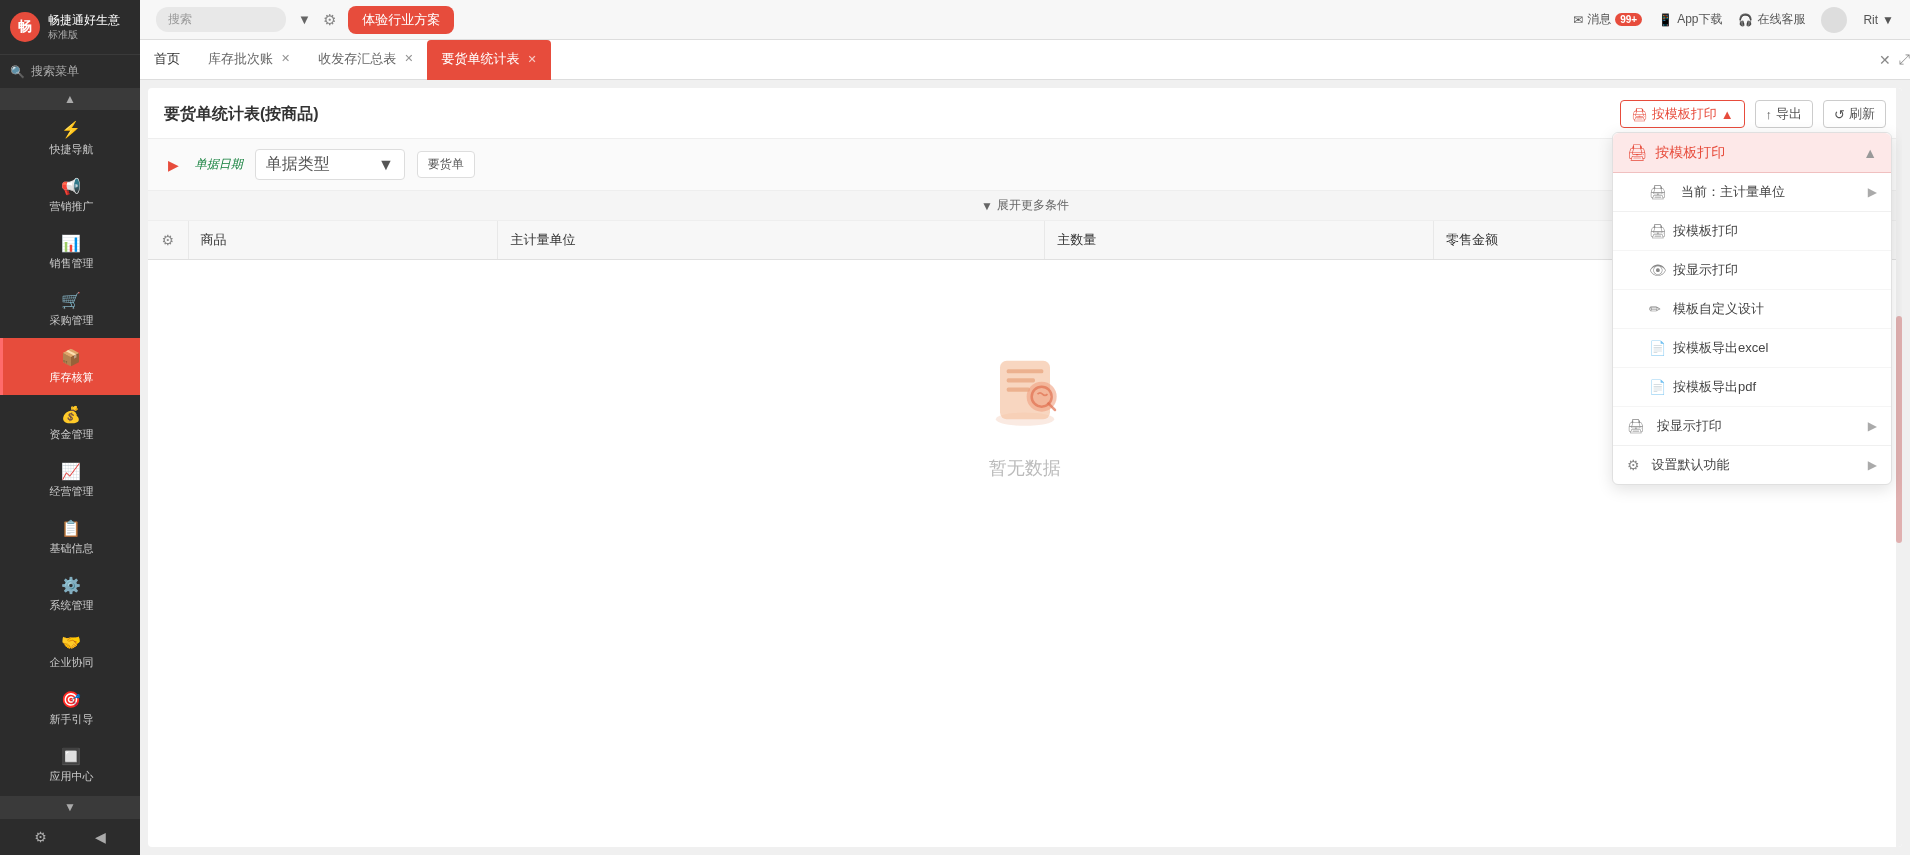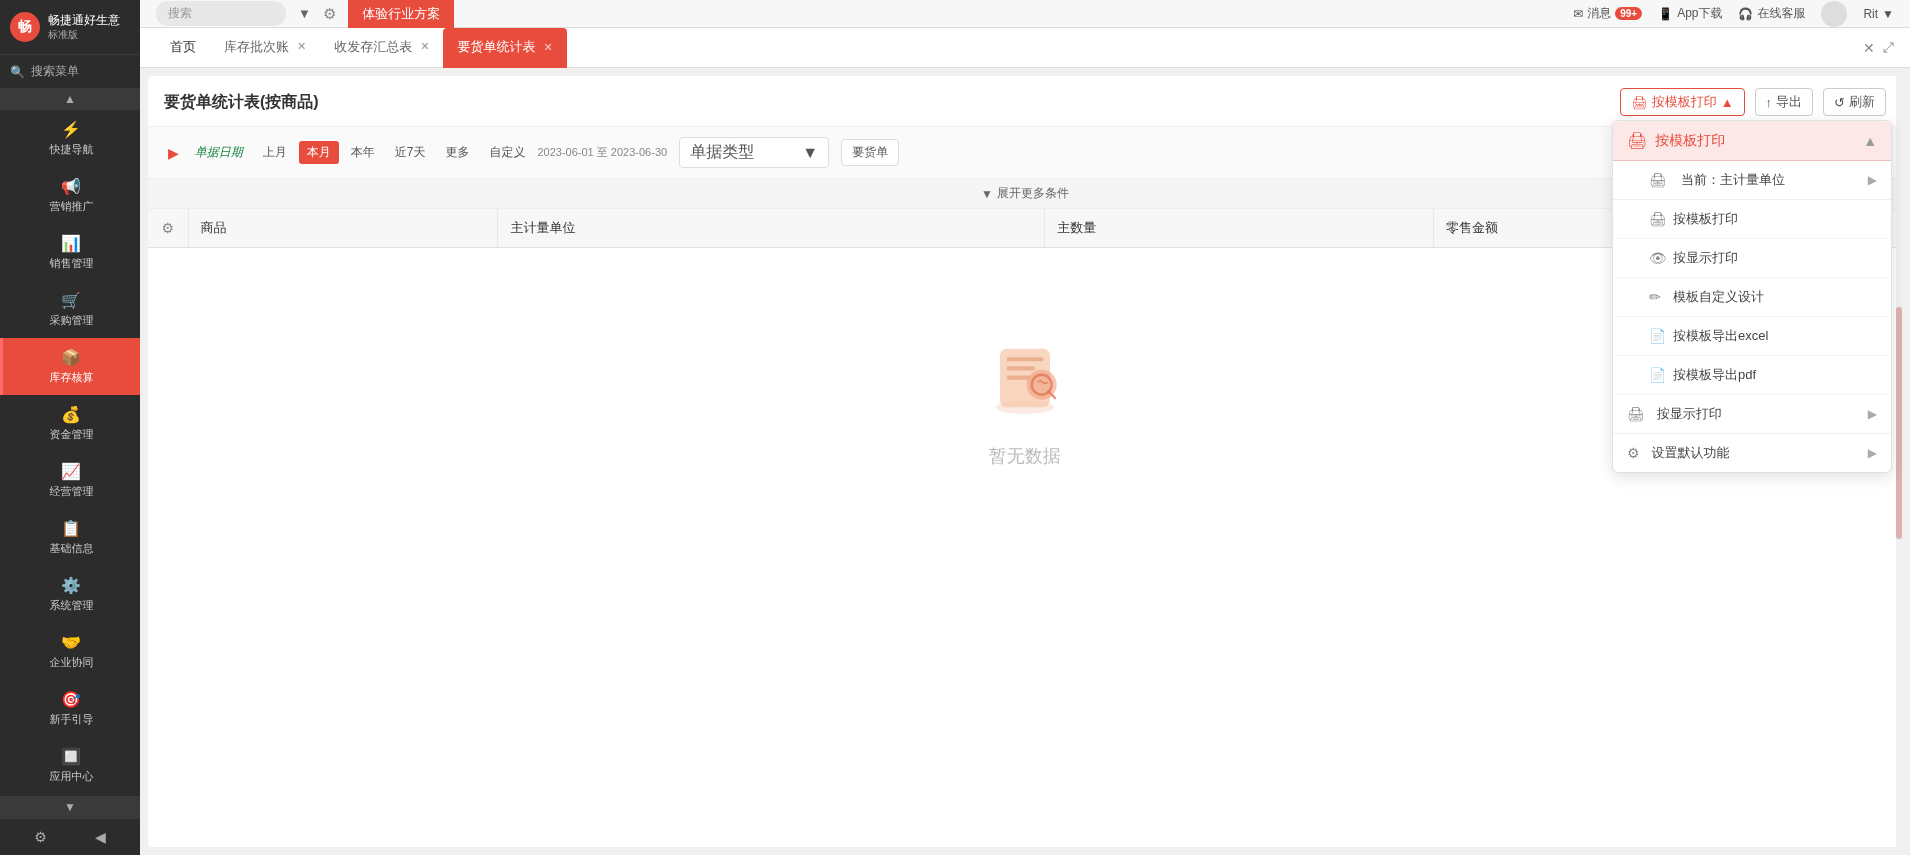--- a/index.html
+++ b/index.html
@@ -66,42 +66,42 @@
       flex-direction: column;
       background: #f0f0f0;
       overflow: hidden;
     }
 
     
     .topbar {
       background: #f7f7f7;
       border-bottom: 1px solid #ddd;
       padding: 0 16px;
-      height: 28px;
+      height: 40px;
       display: flex;
       align-items: center;
       gap: 12px;
       flex-shrink: 0;
     }
     .topbar-search {
       background: #e8e8e8;
       border-radius: 12px;
       padding: 4px 12px;
       font-size: 12px;
       color: #999;
       width: 130px;
     }
     .topbar-dropdown {
       display: flex; align-items: center; gap: 4px;
       color: #666; cursor: pointer; font-size: 13px;
     }
     .topbar-gear { color: #888; cursor: pointer; font-size: 15px; }
     .topbar-trial {
       background: #e74c3c; color: white;
-      padding: 5px 14px; border-radius: 0;
+      padding: 5px 14px; border-radius: 8px;
       font-size: 13px; cursor: pointer; border: none;
     }
     .topbar-right {
       margin-left: auto;
       display: flex; align-items: center; gap: 16px;
     }
     .topbar-right-item {
       display: flex; align-items: center; gap: 4px;
       color: #555; font-size: 12px; cursor: pointer;
     }
@@ -114,21 +114,21 @@
       width: 26px; height: 26px;
       background: #ddd; border-radius: 50%;
     }
 
     
     .tabs {
       background: white;
       border-bottom: 1px solid #ddd;
       display: flex;
       align-items: center;
-      padding: 0 16px;
+      padding: 0 0;
       height: 40px;
       flex-shrink: 0;
       gap: 0;
     }
     .tab {
       padding: 0 14px;
       height: 40px;
       display: flex; align-items: center; gap: 6px;
       color: #666; font-size: 13px; cursor: pointer;
       border-bottom: 2px solid transparent;
@@ -513,29 +513,20 @@
         <button class="btn-refresh">
           <span>↺</span>
           <span>刷新</span>
         </button>
       </div>
     </div>
 
     <div class="filter-bar">
       <button class="filter-expand-btn">▶</button>
       <span class="filter-label">单据日期</span>
-      <div class="date-filters">
-        <button class="date-btn">上月</button>
-        <button class="date-btn active">本月</button>
-        <button class="date-btn">本年</button>
-        <button class="date-btn">近7天</button>
-        <button class="date-btn">更多</button>
-        <button class="date-btn">自定义</button>
-        <span class="date-range">2023-06-01 至 2023-06-30</span>
-      </div>
       <div class="filter-select">
         <span>单据类型</span>
         <span>▼</span>
       </div>
       <div class="filter-item">
         <span>要货单</span>
       </div>
       <button class="topbar-trial" style="margin-left:auto;padding:5px 18px;font-size:13px;">查询</button>
       <button style="background:none;border:1px solid #ddd;border-radius:4px;padding:5px 14px;color:#555;cursor:pointer;font-size:13px;">设置</button>
       <span style="color:#aaa;font-size:16px;cursor:pointer;">···</span>

